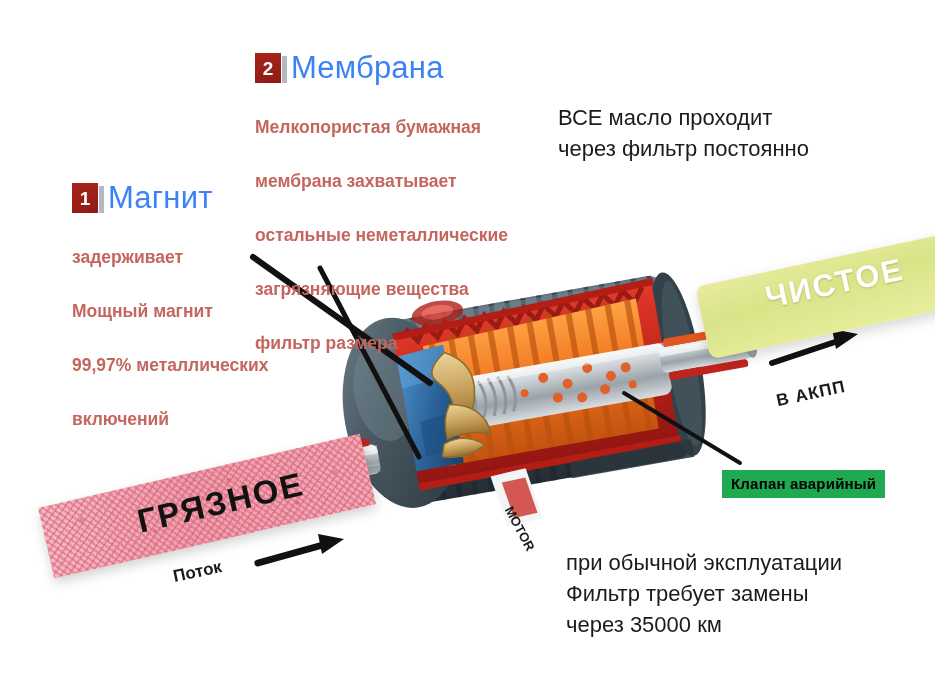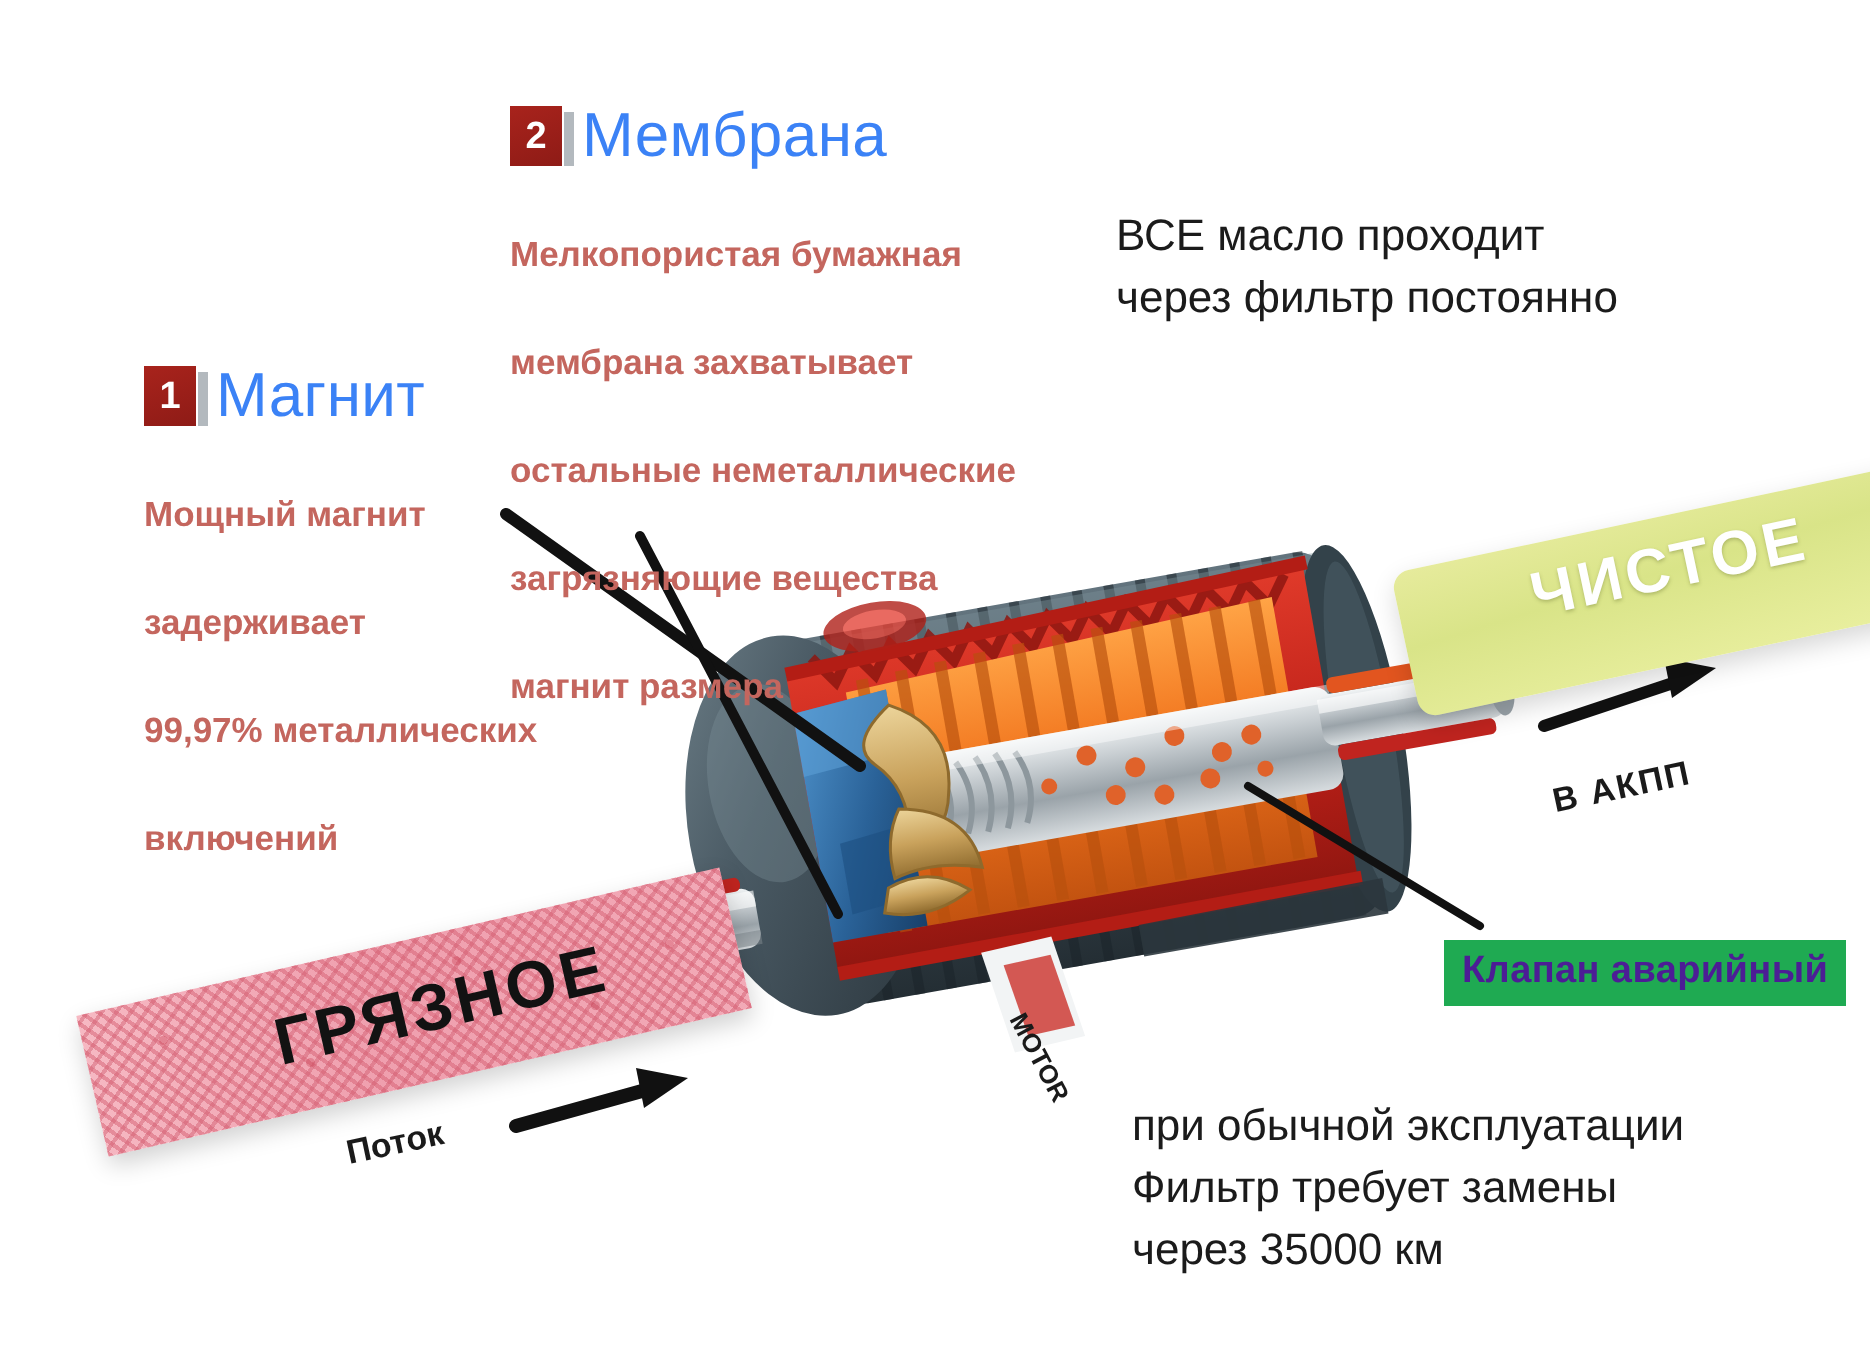--- a/index.html
+++ b/index.html
@@ -71,22 +71,22 @@
     line-height: 1.4;
     color: #1b1b1b;
     font-family: Liberation Sans, sans-serif;
   }
   .black-text div { white-space: nowrap; }
 
   
   .valve-badge {
     position: absolute;
     background: #1faa52;
-    color: #4c1d95;
-    font-size: 19px;
+    color: #000000;
+    font-size: 15px;
     font-weight: 600;
     padding: 5px 9px 6px 9px;
     font-family: "Liberation Sans", sans-serif;
     white-space: nowrap;
     letter-spacing: .2px;
   }
 
   
   .banner {
     position: absolute;
@@ -350,38 +350,38 @@
     <span class="banner-label">ЧИСТОЕ</span>
   </div>
   <div class="flow-note flow-note-clean">В АКПП</div>
 
   <div class="callout" style="left:72px; top:180px;">
     <div class="callout-head">
       <span class="num-badge">1</span>
       <span class="callout-title">Магнит</span>
     </div>
     <div class="callout-body" style="margin-top:10px;">
+      <div>задерживает</div>
       <div>Мощный магнит</div>
-      <div>задерживает</div>
       <div>99,97% металлических</div>
       <div>включений</div>
     </div>
   </div>
 
   <div class="callout" style="left:255px; top:50px;">
     <div class="callout-head">
       <span class="num-badge">2</span>
       <span class="callout-title">Мембрана</span>
     </div>
     <div class="callout-body" style="margin-top:9px;">
       <div>Мелкопористая бумажная</div>
       <div>мембрана захватывает</div>
       <div>остальные неметаллические</div>
       <div>загрязняющие вещества</div>
-      <div>магнит размера</div>
+      <div>фильтр размера</div>
     </div>
   </div>
 
   <div class="black-text" style="left:558px; top:103px;">
     <div>ВСЕ масло проходит</div>
     <div>через фильтр постоянно</div>
   </div>
 
   <div class="black-text" style="left:566px; top:548px;">
     <div>при обычной эксплуатации</div>

